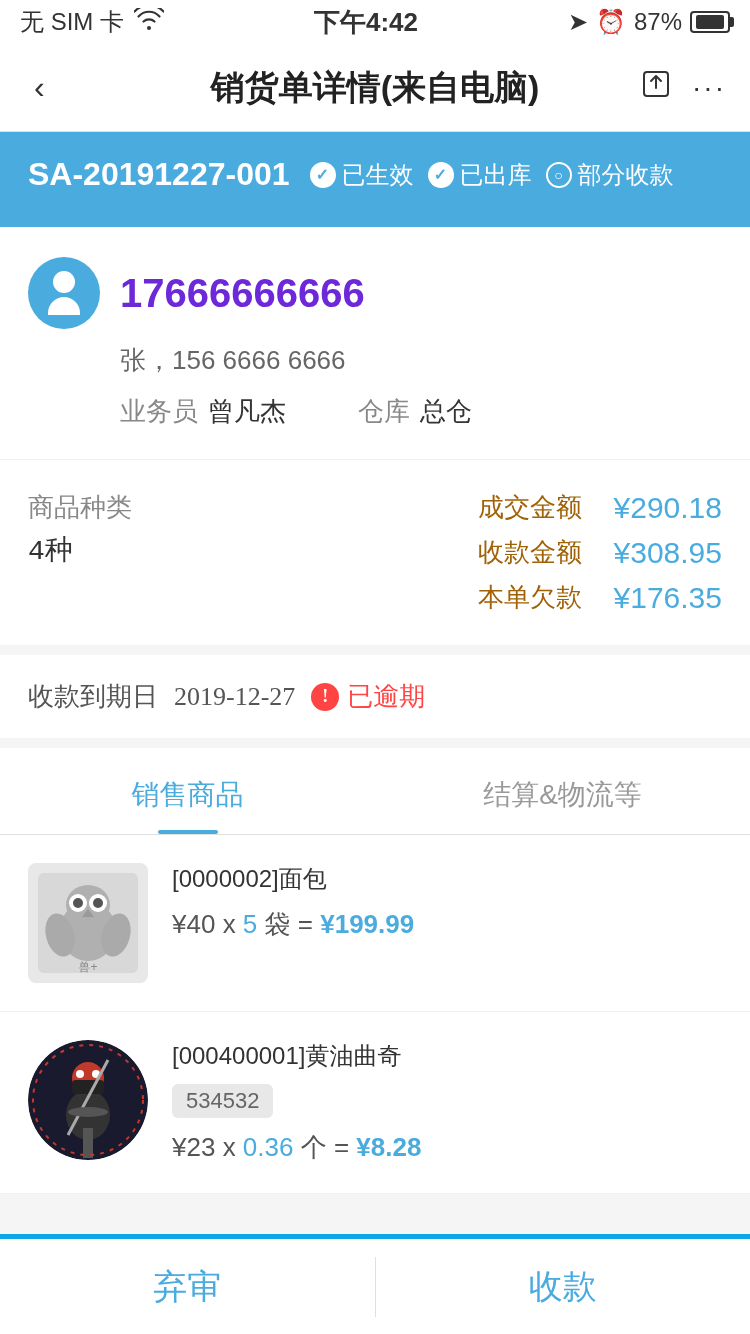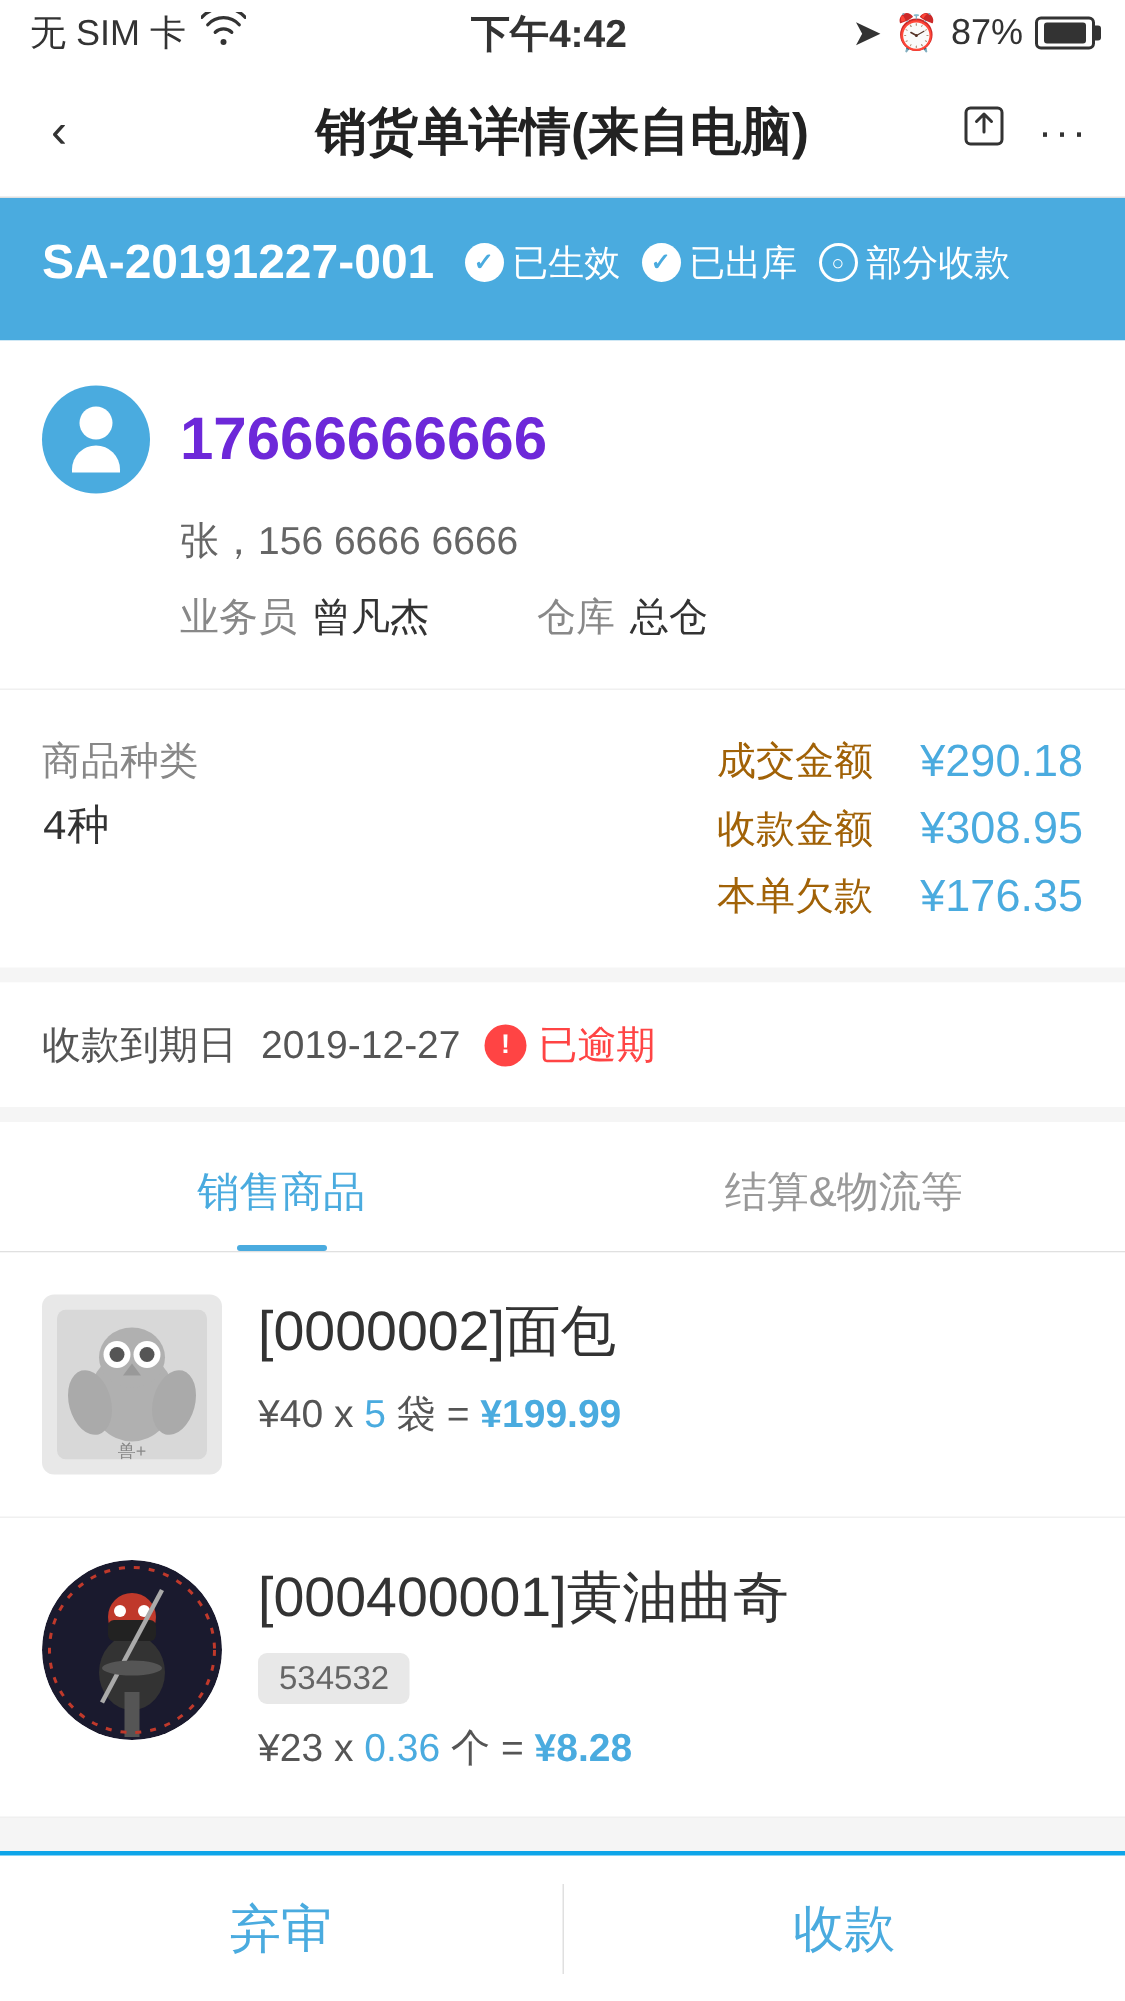--- a/index.html
+++ b/index.html
@@ -200,20 +200,21 @@
     
     .due-date-section {
       background: #fff;
       padding: 24px 28px;
       border-bottom: 10px solid #f5f5f5;
       display: flex;
       align-items: center;
       gap: 16px;
       font-size: 26px;
       color: #555;
+      font-family: Liberation Serif, serif;
     }
     .overdue-badge {
       display: flex;
       align-items: center;
       gap: 8px;
       color: #FF4444;
       font-size: 26px;
     }
     .overdue-dot {
       width: 28px; height: 28px;
@@ -275,21 +276,21 @@
       overflow: hidden;
       display: flex; align-items: center; justify-content: center;
     }
     .product-info {
       flex: 1;
       display: flex;
       flex-direction: column;
       gap: 12px;
     }
     .product-name {
-      font-size: 37px;
+      font-size: 24px;
       color: #333;
       font-weight: 500;
     }
     .product-sku-badge {
       background: #e8e8e8;
       border-radius: 6px;
       padding: 4px 14px;
       font-size: 22px;
       color: #666;
       display: inline-block;
@@ -303,21 +304,21 @@
     .product-price .total { color: #4AABDF; font-weight: 600; }
 
     
     .bottom-bar {
       position: fixed;
       bottom: 0;
       left: 0;
       width: 750px;
       height: 100px;
       background: #fff;
-      border-top: 3px solid #0ea5e9;
+      border-top: 5px solid #0ea5e9;
       display: flex;
       align-items: center;
     }
     .bottom-btn {
       flex: 1;
       text-align: center;
       font-size: 34px;
       cursor: pointer;
       padding: 20px 0;
     }

